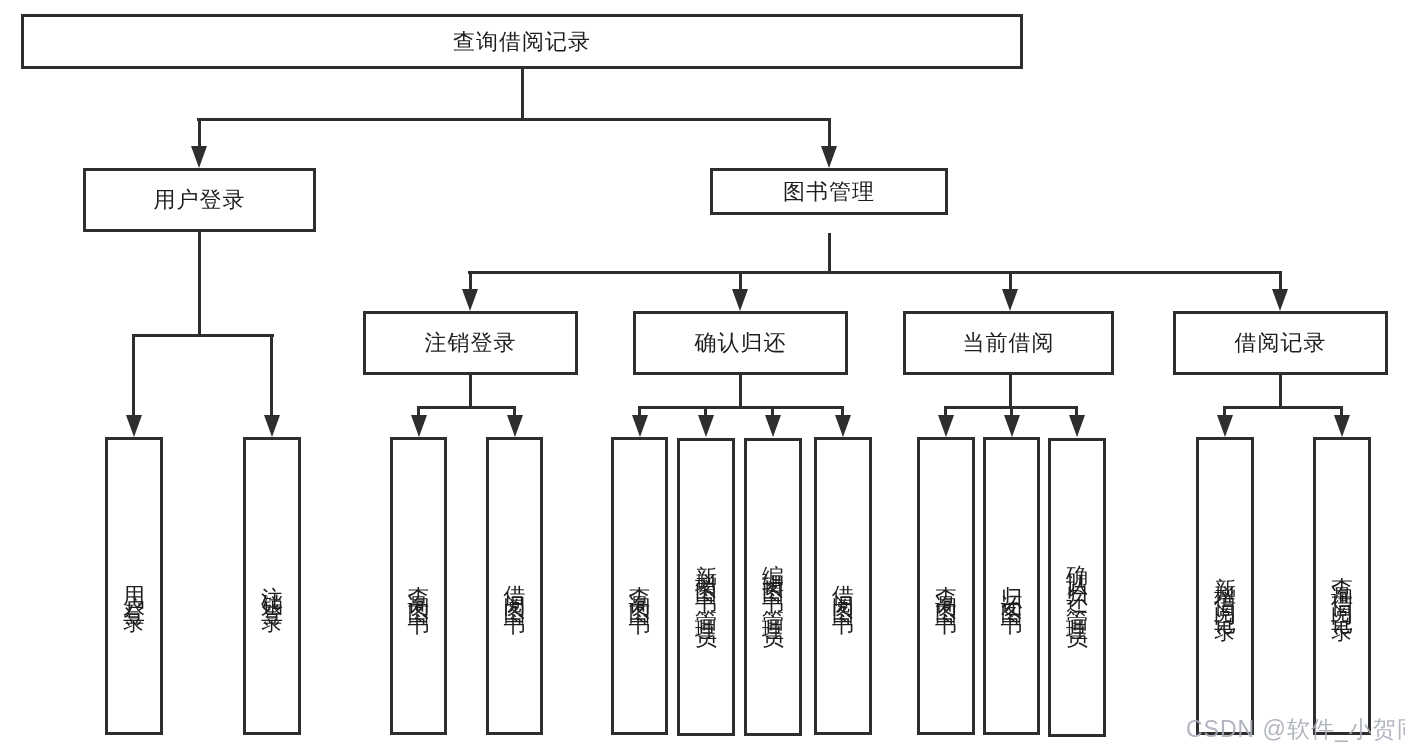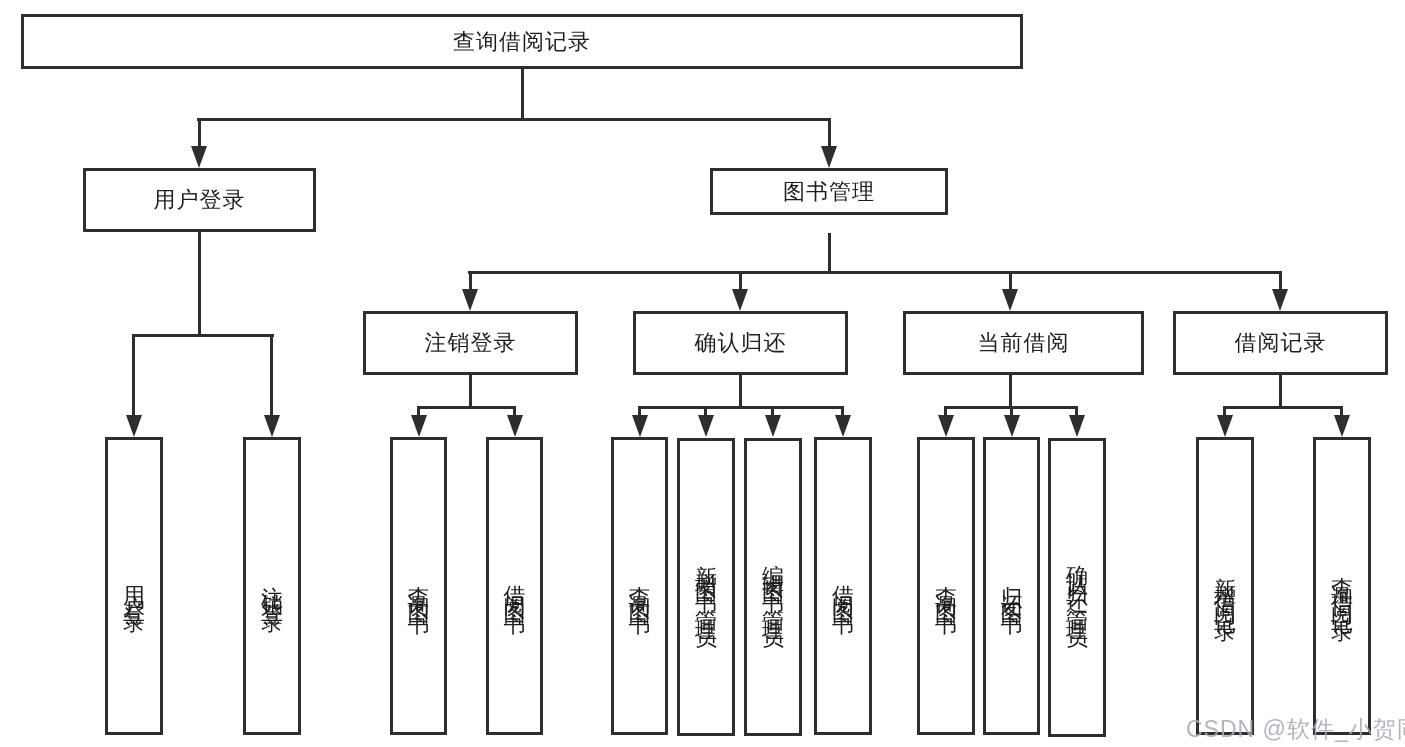--- a/index.html
+++ b/index.html
@@ -71,21 +71,21 @@
   <div class="box h" style="left:710px;top:168px;width:238px;height:47px">
     <span>图书管理</span>
   </div>
 
   <div class="box h" style="left:363px;top:311px;width:215px;height:64px">
     <span>注销登录</span>
   </div>
   <div class="box h" style="left:633px;top:311px;width:215px;height:64px">
     <span>确认归还</span>
   </div>
-  <div class="box h" style="left:903px;top:311px;width:241px;height:64px">
+  <div class="box h" style="left:903px;top:311px;width:211px;height:64px">
     <span>当前借阅</span>
   </div>
   <div class="box h" style="left:1173px;top:311px;width:215px;height:64px">
     <span>借阅记录</span>
   </div>
 
   <div class="box v" style="left:105px;top:437px;width:58px;height:298px">
     <span>用户登录</span>
   </div>
   <div class="box v" style="left:243px;top:437px;width:58px;height:298px">

